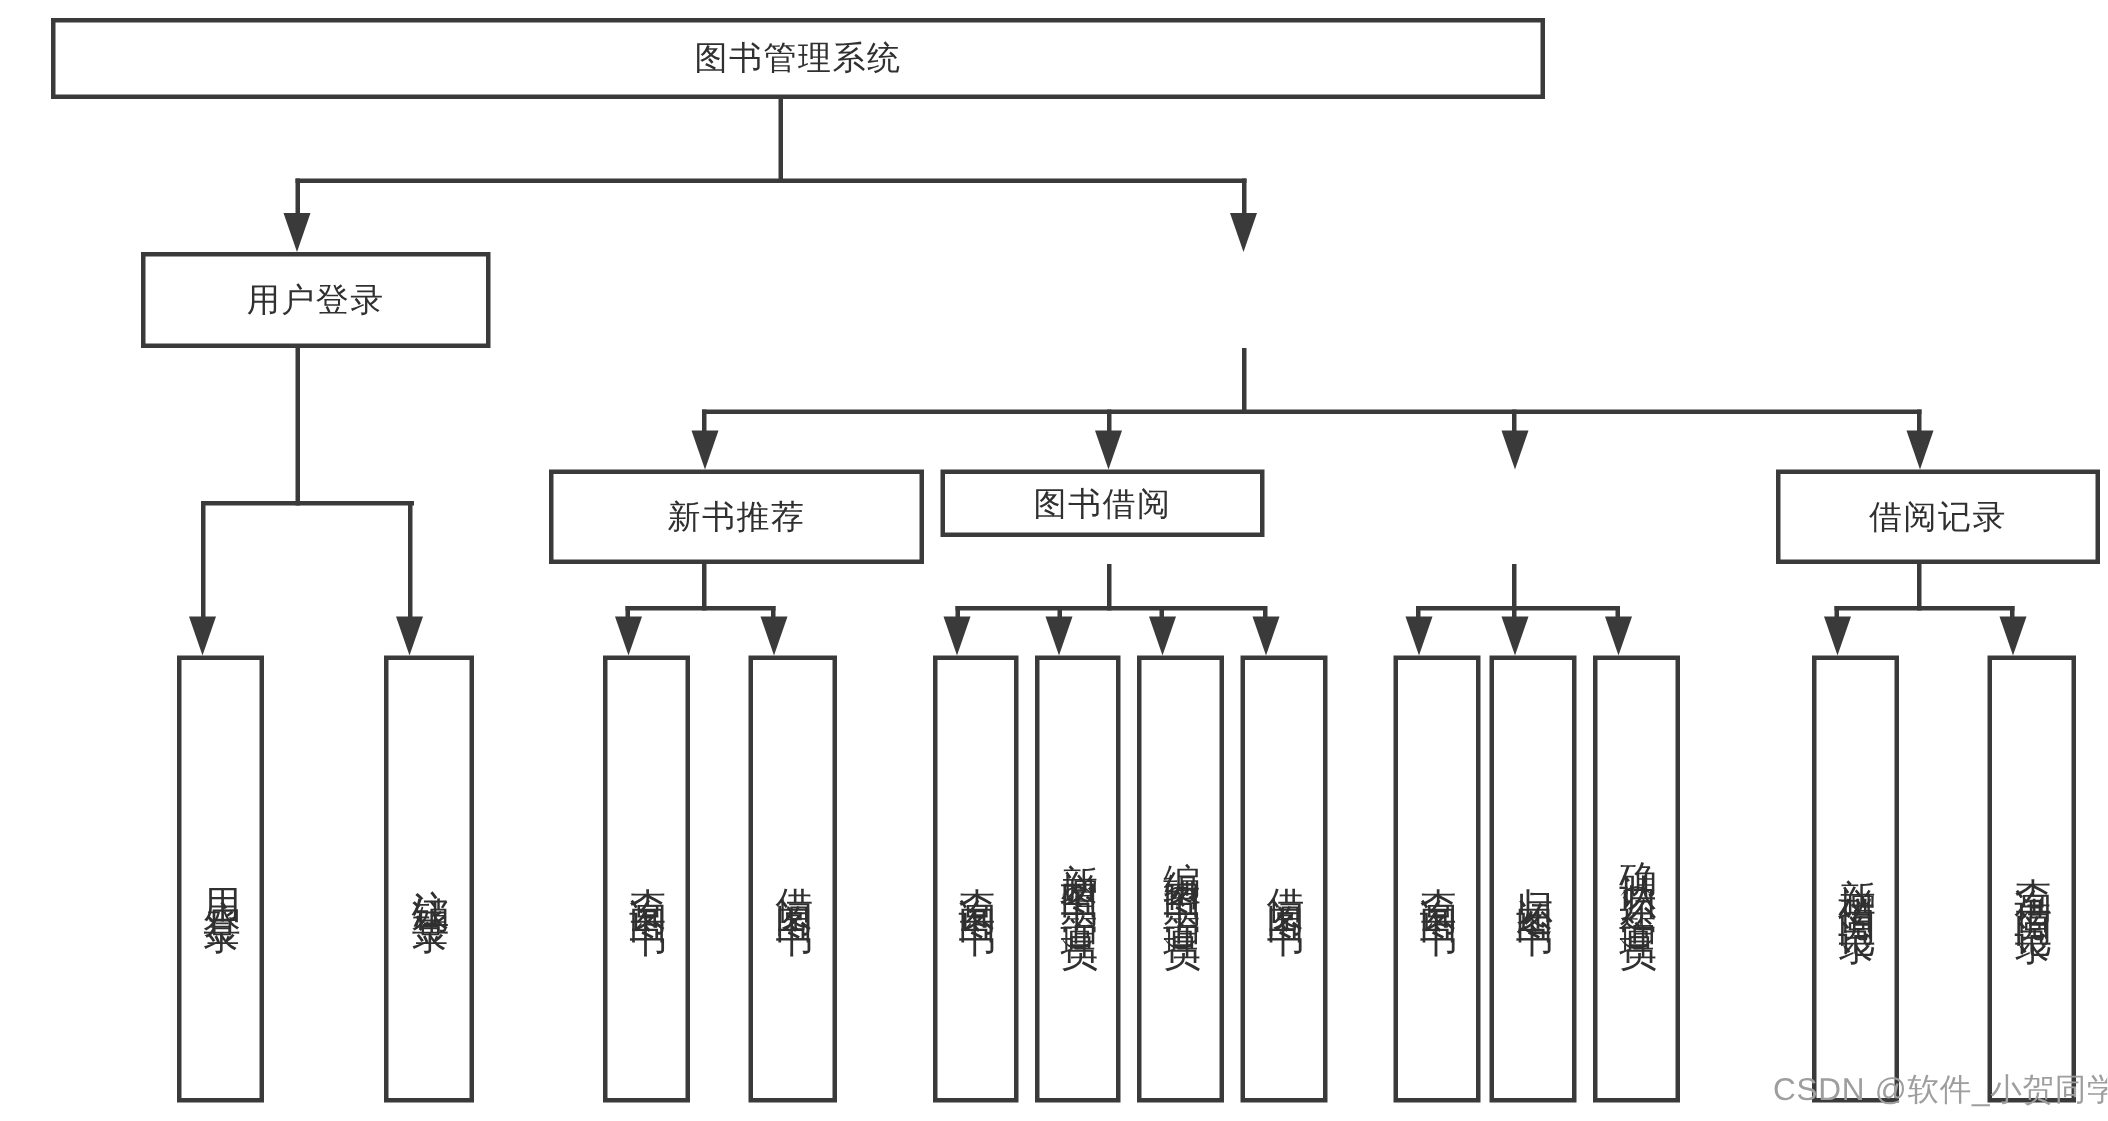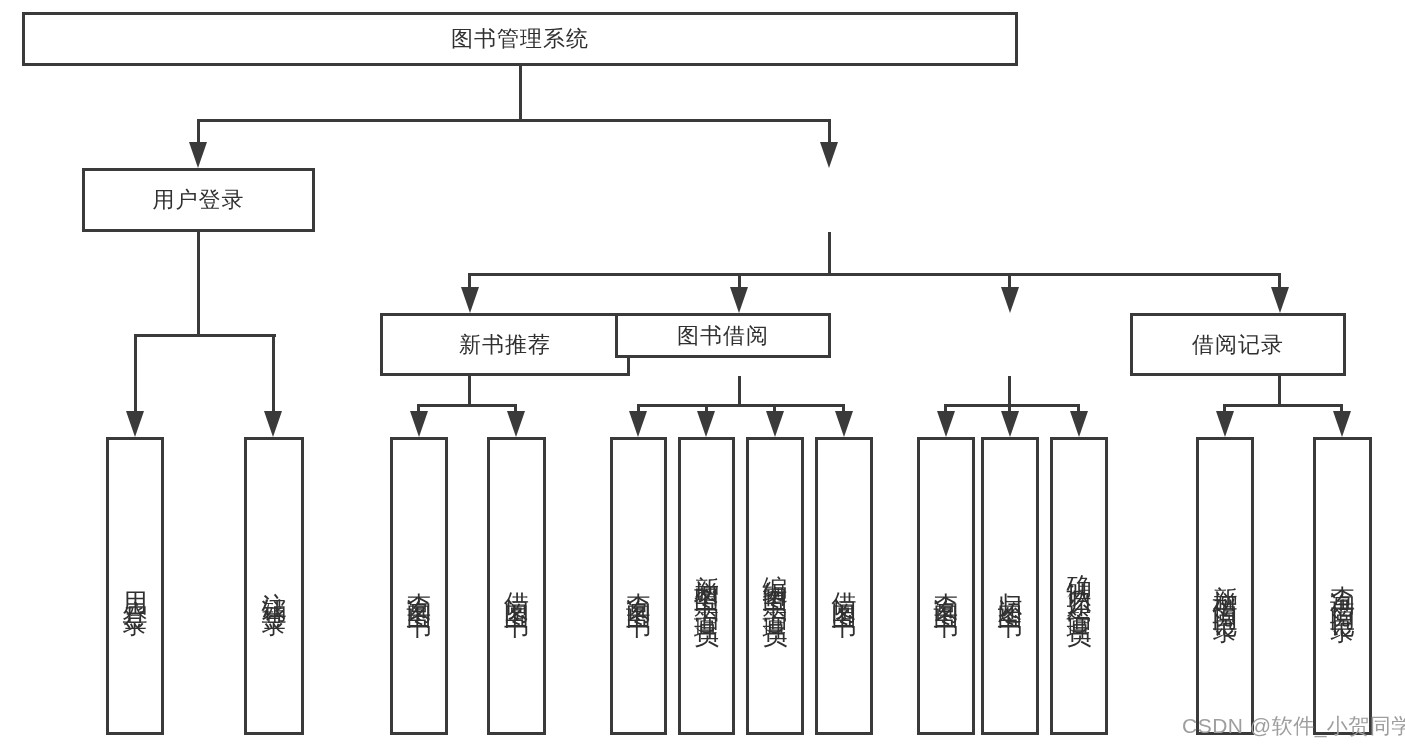--- a/index.html
+++ b/index.html
@@ -6,20 +6,21 @@
   #canvas{
     position:relative;width:1405px;height:747px;background:#ffffff;overflow:hidden;
     font-family:"Liberation Sans",sans-serif;
   }
   .node{
     position:absolute;box-sizing:border-box;
     background:var(--box_bg,#ffffff);
     border:3px solid var(--line,#3a3a3a);
     display:flex;align-items:center;justify-content:center;
     color:var(--text,#303030);
+    margin-left:12px;
   }
   .h{font-size:22px;letter-spacing:1px;font-weight:400;}
   .v{font-size:25px;}
   .v .lbl{
     writing-mode:vertical-rl;text-orientation:mixed;
     letter-spacing:7px;line-height:1;white-space:nowrap;
   }
   .hl{position:absolute;height:3px;background:var(--line,#3a3a3a);}
   .vl{position:absolute;width:3px;background:var(--line,#3a3a3a);}
   .ar{
@@ -38,27 +39,27 @@
 <div id="canvas">
 
   <div class="node h" style="left:22px;top:12px;width:996px;height:54px">
     <span class="txt">图书管理系统</span>
   </div>
 
   <div class="node h" style="left:82px;top:168px;width:233px;height:64px">
     <span class="txt">用户登录</span>
   </div>
 
-  <div class="node h" style="left:380px;top:313px;width:250px;height:63px">
+  <div class="node h" style="left:354px;top:313px;width:250px;height:63px">
     <span class="txt">新书推荐</span>
   </div>
   <div class="node h" style="left:615px;top:313px;width:216px;height:45px">
     <span class="txt">图书借阅</span>
   </div>
-  <div class="node h" style="left:1130px;top:313px;width:216px;height:63px">
+  <div class="node h" style="left:1172px;top:313px;width:216px;height:63px">
     <span class="txt">借阅记录</span>
   </div>
 
   <div class="node v" style="left:106px;top:437px;width:58px;height:298px">
     <span class="lbl">用户登录</span>
   </div>
   <div class="node v" style="left:244px;top:437px;width:60px;height:298px">
     <span class="lbl">注销登录</span>
   </div>
 

